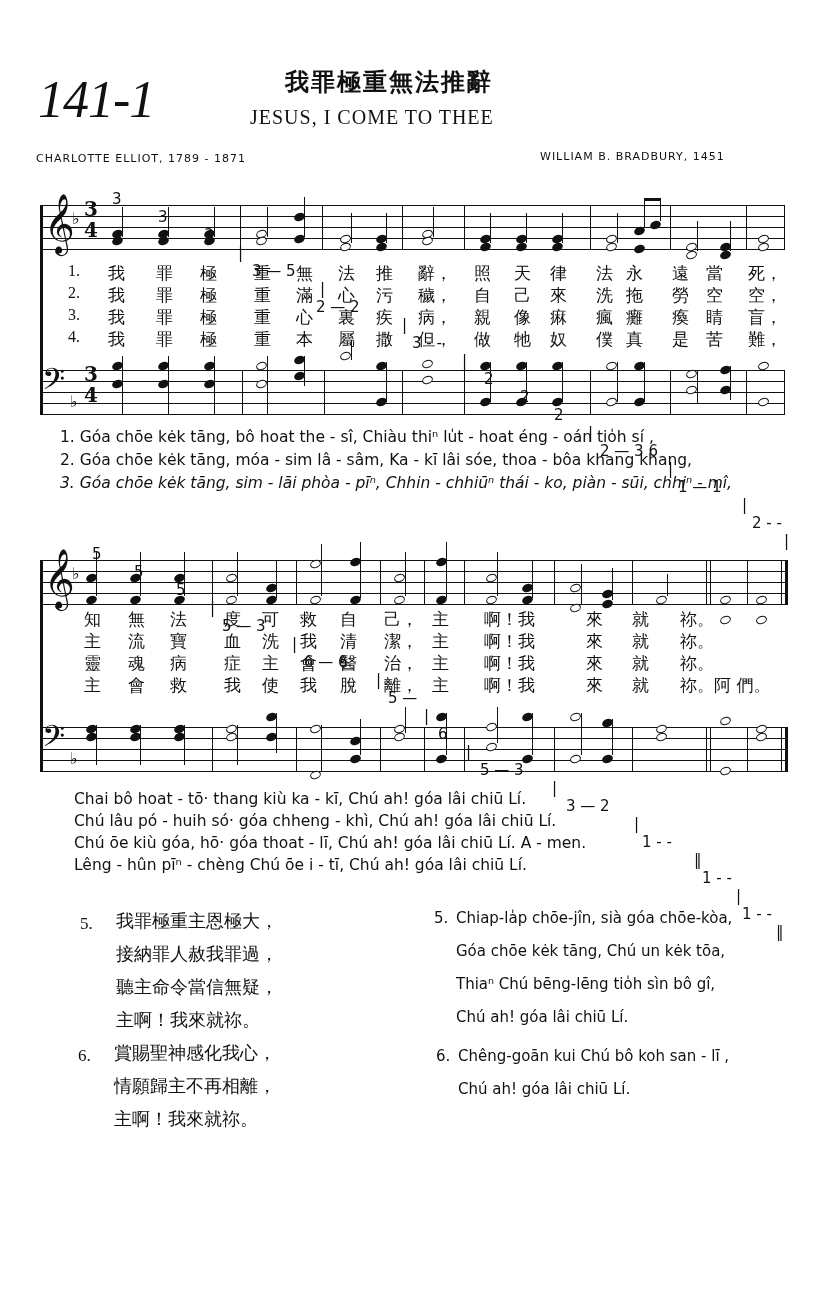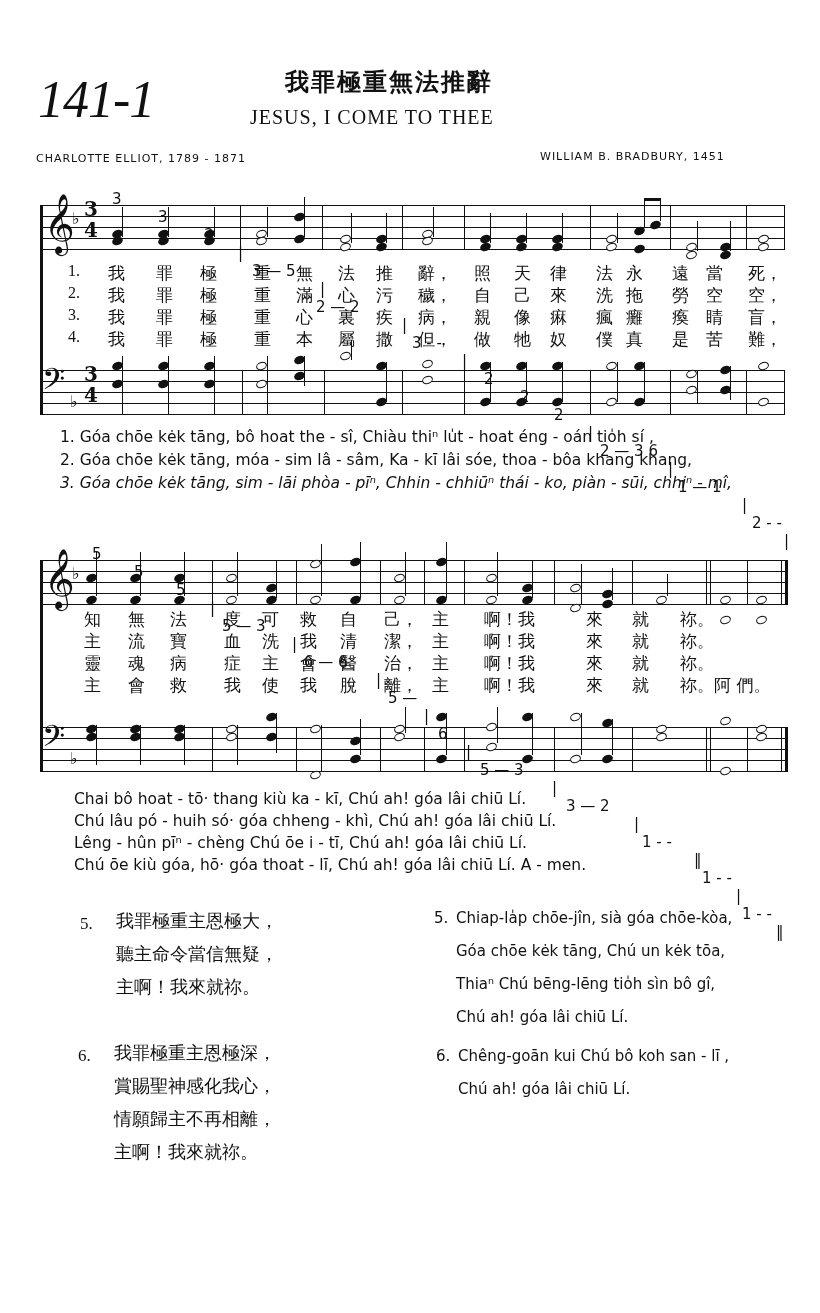--- a/index.html
+++ b/index.html
@@ -501,41 +501,41 @@
     <div class="note hollow" style="left:616px; top:6px"></div>
   <div class="note hollow" style="left:680px; top:-10px"></div>
     <div class="note hollow" style="left:680px; top:40px"></div>
   <div class="note hollow" style="left:716px; top:-2px"></div>
     <div class="note hollow" style="left:716px; top:6px"></div>
 </div>
 
 <div class="abs roman-lyric" style="left:74px; top:790px; width:746px;">
   <div style="height:22px;">Chai bô  hoat - tō· thang  kiù  ka - kī,   Chú   ah!  góa   lâi  chiū   Lí.</div>
   <div style="height:22px;">Chú  lâu  pó -   huih  só·   góa chheng - khì, Chú    ah!  góa   lâi  chiū   Lí.</div>
+  <div style="height:22px;">Chú   ōe  kiù   góa,  hō·  góa thoat - lī,   Chú    ah!  góa   lâi  chiū   Lí.   A - men.</div>
   <div style="height:22px;">Lêng - hûn  pīⁿ -  chèng Chú   ōe  i -   tī,   Chú    ah!  góa   lâi  chiū   Lí.</div>
-  <div style="height:22px;">Chú   ōe  kiù   góa,  hō·  góa thoat - lī,   Chú    ah!  góa   lâi  chiū   Lí.   A - men.</div>
 </div>
 
 <div class="abs verse-num" style="left:80px; top:914px; font-size:17px;">5.</div>
 <div class="abs stanza-zh" style="left:116px; top:904px;">
   <div>我罪極重主恩極大，</div>
+  <div>接納罪人赦我罪過，</div>
   <div>聽主命令當信無疑，</div>
   <div>主啊！我來就祢。</div>
 </div>
 <div class="abs stanza-rom" style="left:434px; top:902px;">5.</div>
 <div class="abs stanza-rom" style="left:456px; top:902px;">
   <div>Chiap-la̍p chōe-jîn, sià góa chōe-kòa,</div>
   <div>Góa chōe kėk tāng, Chú un kėk tōa,</div>
   <div>Thiaⁿ Chú bēng-lēng tio̍h sìn bô gî,</div>
   <div>Chú ah! góa lâi chiū Lí.</div>
 </div>
 
 <div class="abs verse-num" style="left:78px; top:1046px; font-size:17px;">6.</div>
 <div class="abs stanza-zh" style="left:114px; top:1036px;">
-  <div>我罪極重主恩極深，</div>
   <div>賞賜聖神感化我心，</div>
   <div>情願歸主不再相離，</div>
   <div>主啊！我來就祢。</div>
 </div>
 <div class="abs stanza-rom" style="left:436px; top:1040px;">6.</div>
 <div class="abs stanza-rom" style="left:458px; top:1040px;">
   <div>Chêng-goān kui Chú bô koh san - lī ,</div>
   <div>Chú ah! góa lâi chiū Lí.</div>
 </div>
 

